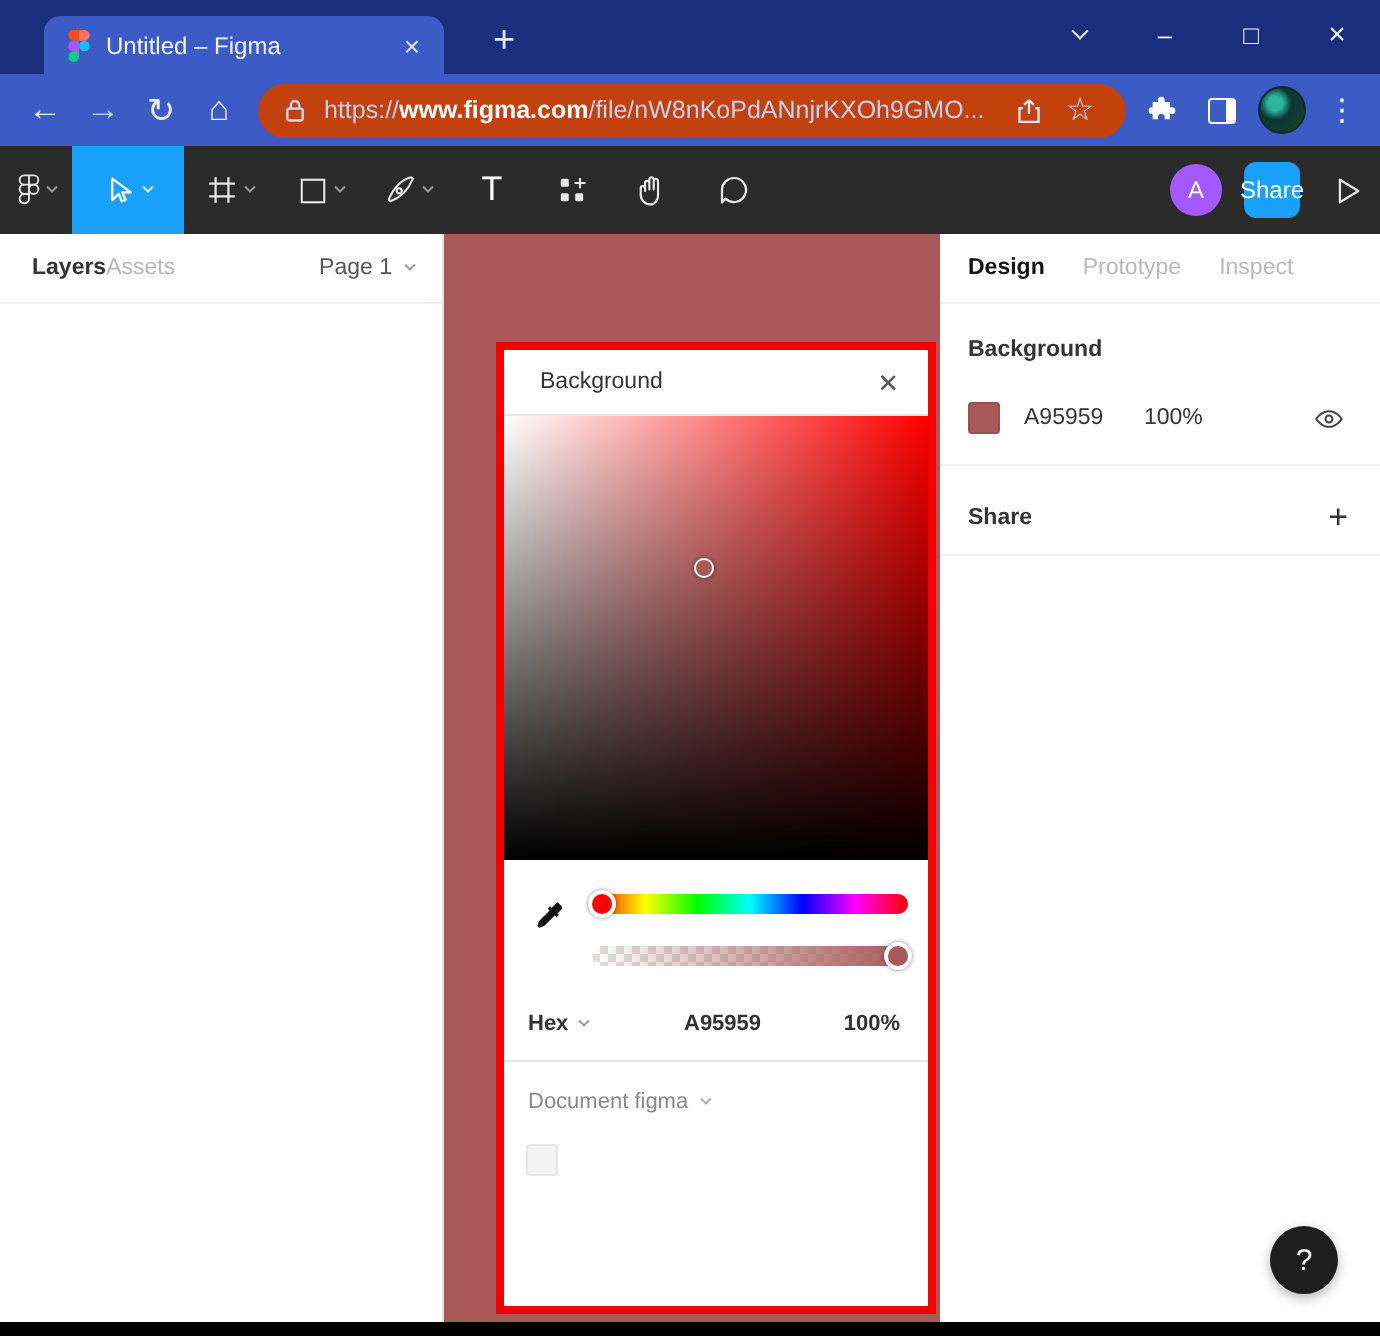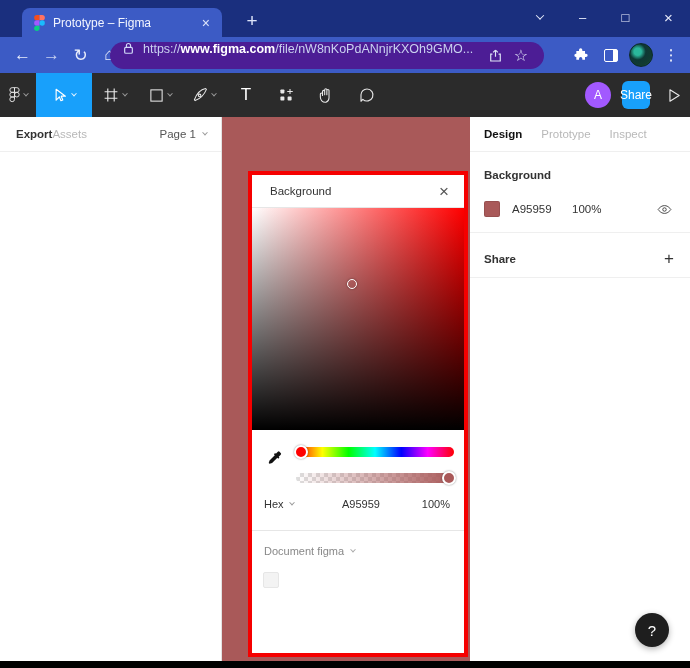--- a/index.html
+++ b/index.html
@@ -20,22 +20,22 @@
   .chev { display:inline-block; width:6px; height:6px; border-right:1.4px solid currentColor;
           border-bottom:1.4px solid currentColor; transform:rotate(45deg) translate(-1px,-1px); }
   .chev-sm { width:4px; height:4px; border-width:1.2px; }
 
   
   .btoolbar { position:absolute; left:0; top:37px; width:690px; height:36px; background:#3C5BC5;
               display:flex; align-items:center; }
   .navbtn { width:29px; height:30px; display:flex; align-items:center; justify-content:center;
             color:#E9EDFB; font-size:17px; }
   .navbtn.dim { opacity:.8; }
-  .omnibox { position:absolute; left:110px; top:4.5px; width:434px; height:27px; background:#4c1d95;
-             border-radius:13.5px; display:flex; padding:0 10px 0 13px; }
+  .omnibox { position:absolute; left:129px; top:4.5px; width:434px; height:27px; background:#c2410c;
+             border-radius:13.5px; display:flex; align-items:center; padding:0 10px 0 13px; }
   .url { margin-left:9px; font-size:12.5px; color:#C9D2F0; white-space:nowrap; overflow:hidden; flex:1; }
   .url b { color:#FFFFFF; font-weight:700; }
   .boxicon { width:26px; display:flex; align-items:center; justify-content:center; }
   .star { color:#DFE5F7; font-size:16px; }
   .rightbtns { position:absolute; right:4px; top:3px; height:30px; display:flex; align-items:center; }
   .rb { width:30px; height:30px; display:flex; align-items:center; justify-content:center; color:#fff; }
   .sidepanel { width:14px; height:13px; border:1.6px solid #fff; border-radius:2px; position:relative; }
   .sidepanel::after { content:""; position:absolute; right:0; top:0; width:4px; height:100%; background:#fff; }
   .bavatar { width:24px; height:24px; border-radius:50%;
              background:radial-gradient(circle at 35% 35%, #2AB79B 0 18%, #0E3734 40%, #123B31 70%, #1C6A55 100%);
@@ -107,21 +107,21 @@
   .hue { top:17px; background:linear-gradient(to right,#f00,#ff0,#0f0,#0ff,#00f,#f0f,#f00); }
   .alpha { top:43px;
            background:linear-gradient(to right, rgba(169,89,89,0), #A95959),
                       repeating-conic-gradient(#DEDEDE 0% 25%, #fff 0% 50%);
            background-size:100% 100%, 8px 8px; }
   .knob { position:absolute; top:-2px; width:14px; height:14px; border-radius:50%;
           border:2.5px solid #fff; box-shadow:0 0 2px rgba(0,0,0,.45); }
   .knob-hue { left:-2px; background:#FF0000; }
   .knob-alpha { right:-2px; background:#A95959; }
   .hexrow { position:absolute; left:12px; top:68px; width:188px; height:20px; display:flex;
-            align-items:flex-start; font-size:11px; color:#333; }
+            align-items:flex-end; font-size:11px; color:#333;font-weight:bold; }
   .hexdrop { display:flex; align-items:center; gap:6px; }
   .hexdrop .chev { color:#999; }
   .hexval { position:absolute; left:78px; }
   .hexop { position:absolute; right:2px; }
   .pp-div { position:absolute; left:0; top:355px; width:212px; border-top:1px solid #E6E6E6; }
   .doclabel { position:absolute; left:12px; top:370px; display:flex; align-items:center; gap:7px;
               font-size:11px; color:#888; }
   .doclabel .chev { color:#aaa; }
   .docswatch { position:absolute; left:11px; top:397px; width:16px; height:16px;
                background:#F3F3F3; border:1px solid #E6E6E6; border-radius:2px; }
@@ -140,21 +140,21 @@
     <div class="tab">
       <span style="display:flex;">
         <svg width="11" height="16" viewBox="0 0 16 24">
           <path fill="#F24E1E" d="M8 0H4a4 4 0 0 0 0 8h4V0z"></path>
           <path fill="#FF7262" d="M8 0h4a4 4 0 0 1 0 8H8V0z"></path>
           <path fill="#A259FF" d="M8 8H4a4 4 0 0 0 0 8h4V8z"></path>
           <circle fill="#1ABCFE" cx="12" cy="12" r="4"></circle>
           <path fill="#0ACF83" d="M4 24a4 4 0 0 0 4-4v-4H4a4 4 0 0 0 0 8z"></path>
         </svg>
       </span>
-      <span class="tab-title">Prototype – Figma</span>
+      <span class="tab-title">Untitled – Figma</span>
       <span class="tab-close">×</span>
     </div>
     <span class="newtab">+</span>
     <div class="wincontrols">
       <span class="wc">
           <i class="chev"></i>
         </span>
       <span class="wc">–</span>
       <span class="wc">□</span>
       <span class="wc" style="font-size:15px;">×</span>
@@ -265,21 +265,21 @@
       <span style="display:flex;margin-left:4px;">
         <svg width="17" height="17" viewBox="0 0 24 24" fill="none" stroke="#E8E8E8" stroke-width="1.6" stroke-linejoin="round">
           <path d="M7 4l13 8-13 8z"></path>
         </svg>
       </span>
     </div>
   </div>
 
   <div class="leftpanel">
     <div class="panelhead">
-      <span class="lp-layers">Export</span>
+      <span class="lp-layers">Layers</span>
       <span class="lp-assets">Assets</span>
       <span class="lp-page">
         <span>Page 1</span>
           <i class="chev chev-sm"></i>
       </span>
     </div>
   </div>
 
   <div class="canvas"></div>
 

